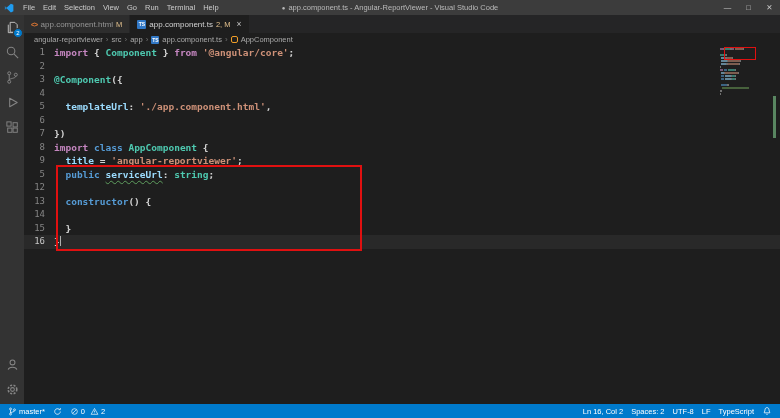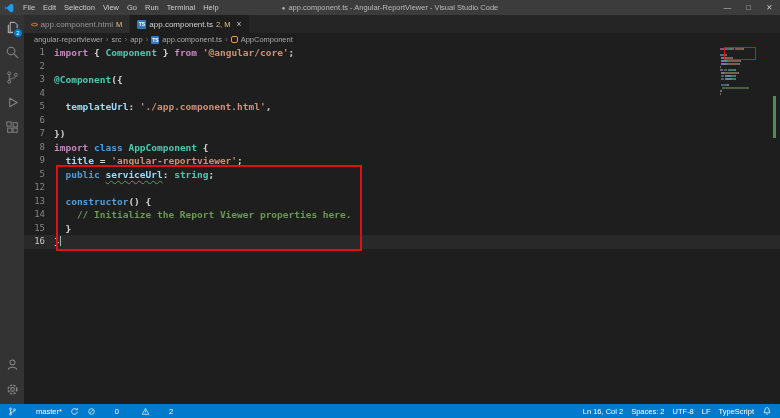--- a/index.html
+++ b/index.html
@@ -75,21 +75,21 @@
 
   .annotation-code { position:absolute; left:32px; top:119px; width:306px; height:86px;
                      border:2px solid #e01010; z-index:5; pointer-events:none; }
   .annotation-minimap { position:absolute; right:24px; top:1px; width:32px; height:13px;
                         border:1.5px solid #e01010; z-index:5; pointer-events:none; }
 
   
   .statusbar { height:14px; background:#007acc; display:flex; align-items:center; color:#fff;
                font-size:7.5px; padding:0 8px; flex:none; justify-content:space-between; }
   .sb-group { display:flex; align-items:center; gap:8px; }
-  .sb-item { display:flex; align-items:center; gap:19px; white-space:nowrap; cursor:default; }
+  .sb-item { display:flex; align-items:center; gap:2px; white-space:nowrap; cursor:default; }
   svg { display:block; }
 </style>
 </head>
 <body>
 
 <div class="app">
 
   <div class="titlebar">
     <span class="logo">
       <svg width="10" height="10" viewBox="0 0 16 16">
@@ -207,21 +207,21 @@
             <div class="code-line"><span class="ln">3</span><span class="lc"><span class="tok-t">@Component</span><span class="tok-p">({</span></span></div>
             <div class="code-line"><span class="ln">4</span></div>
             <div class="code-line"><span class="ln">5</span><span class="lc"><span class="tok-p">  </span><span class="tok-v">templateUrl</span><span class="tok-p">: </span><span class="tok-s">'./app.component.html'</span><span class="tok-p">,</span></span></div>
             <div class="code-line"><span class="ln">6</span></div>
             <div class="code-line"><span class="ln">7</span><span class="lc"><span class="tok-p">})</span></span></div>
             <div class="code-line"><span class="ln">8</span><span class="lc"><span class="tok-k">import</span><span class="tok-p"> </span><span class="tok-b">class</span><span class="tok-p"> </span><span class="tok-t">AppComponent</span><span class="tok-p"> {</span></span></div>
             <div class="code-line"><span class="ln">9</span><span class="lc"><span class="tok-p">  </span><span class="tok-v">title</span><span class="tok-p"> = </span><span class="tok-s">'angular-reportviewer'</span><span class="tok-p">;</span></span></div>
             <div class="code-line"><span class="ln">5</span><span class="lc"><span class="tok-p">  </span><span class="tok-b">public</span><span class="tok-p"> </span><span class="tok-v squiggle">serviceUrl</span><span class="tok-p">: </span><span class="tok-t">string</span><span class="tok-p">;</span></span></div>
             <div class="code-line"><span class="ln">12</span><span class="lc"></span></div>
             <div class="code-line"><span class="ln">13</span><span class="lc"><span class="tok-p">  </span><span class="tok-b">constructor</span><span class="tok-p">() {</span></span></div>
-            <div class="code-line"><span class="ln">14</span><span class="lc"><span class="tok-p">    </span><span class="tok-c">// Initialize the Report Viewer properties here.</span></span></div>
+            <div class="code-line"><span class="ln">14</span><span class="lc"><span class="tok-p">    </span></span></div>
             <div class="code-line"><span class="ln">15</span><span class="lc"><span class="tok-p">  }</span></span></div>
             <div class="code-line current"><span class="ln">16</span><span class="lc"><span class="tok-p">}</span><span class="caret"></span></span></div>
           </div>
         <div class="minimap">
             <div class="mm-line">
               <span class="mm-seg mm-k" style="width: 3.3px;"></span>
               <span class="mm-seg mm-p" style="width: 1.65px;"></span>
               <span class="mm-seg mm-t" style="width: 4.95px;"></span>
               <span class="mm-seg mm-p" style="width: 1.65px;"></span>
               <span class="mm-seg mm-k" style="width: 2.2px;"></span>

